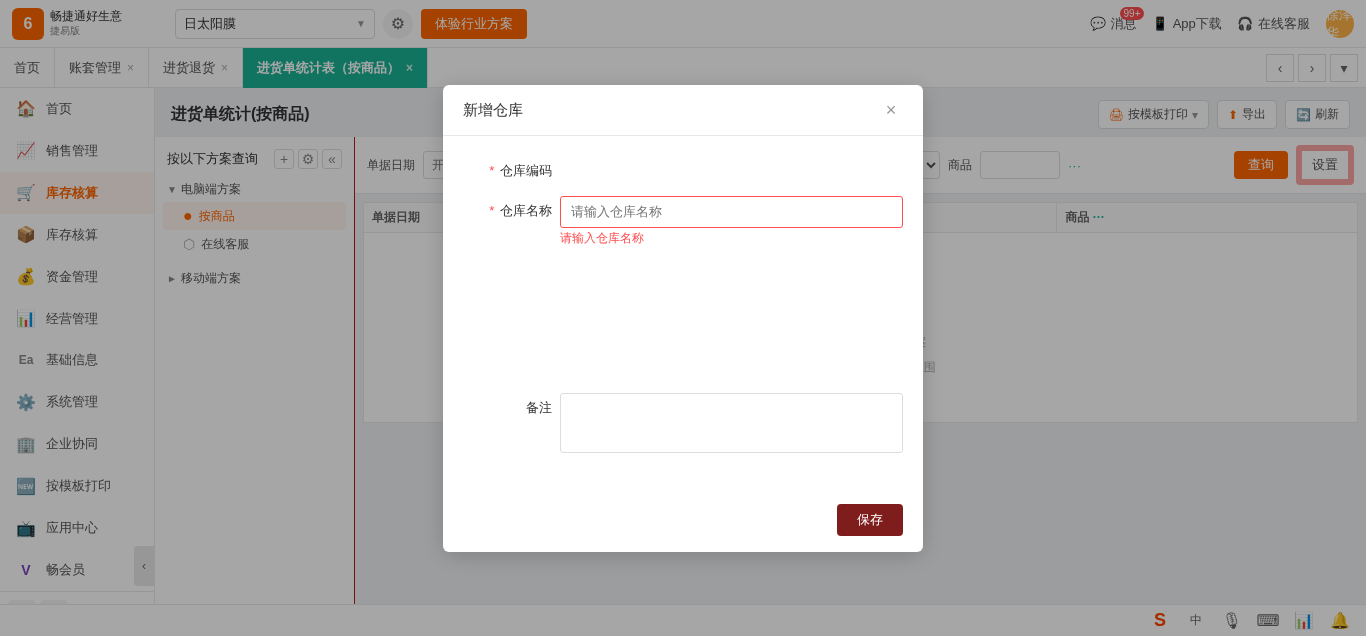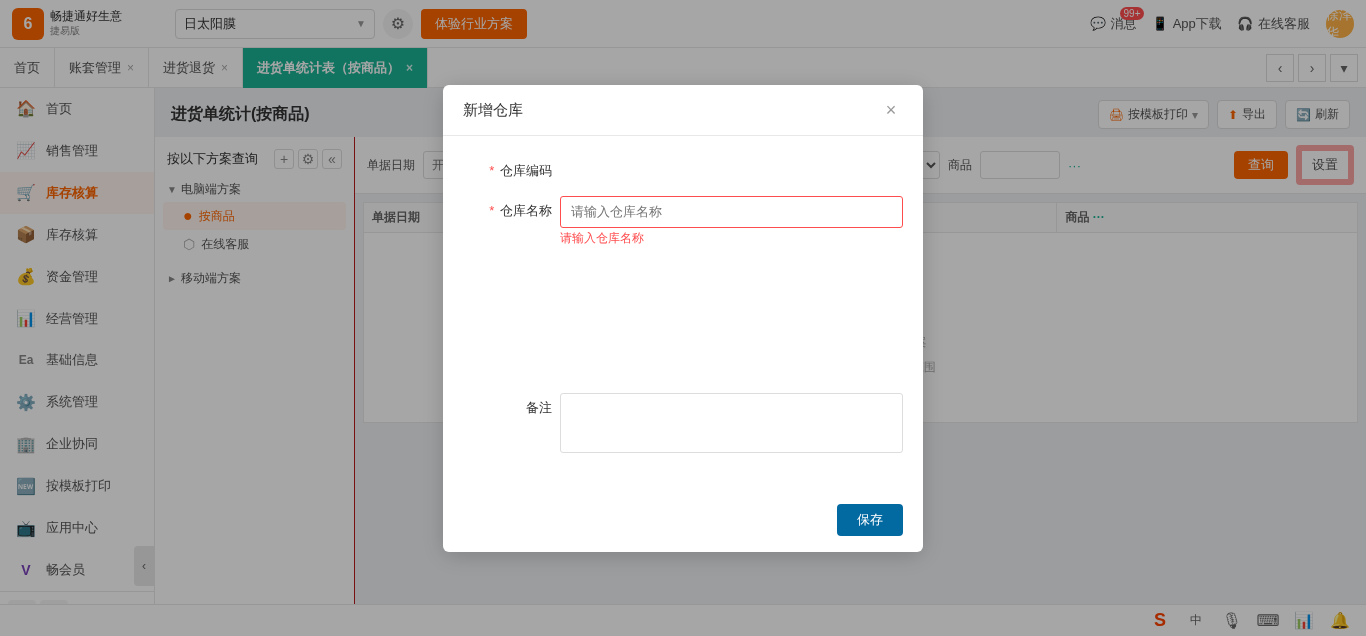--- a/index.html
+++ b/index.html
@@ -432,21 +432,21 @@
       font-size: 13px; color: #333;
       cursor: pointer;
     }
     .dropdown-item.selected { background: #ffe8d6; }
 
     .modal-footer {
       padding: 12px 20px 16px;
       display: flex; justify-content: flex-end; gap: 8px;
     }
     .btn-save {
-      background: #0369a1; color: white;
+      background: #7f1d1d; color: white;
       border: none; border-radius: 4px;
       padding: 7px 20px; font-size: 13px; cursor: pointer;
     }
 
     
     .status-bar {
       position: fixed;
       bottom: 0; left: 0; right: 0;
       height: 32px;
       background: #fff;

